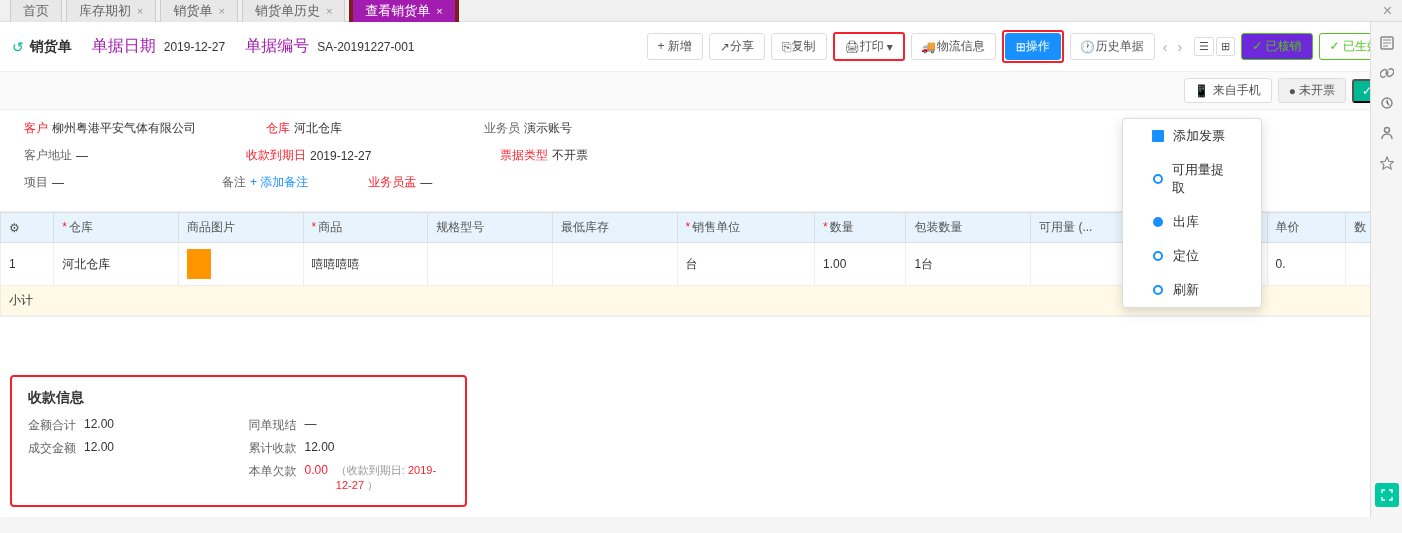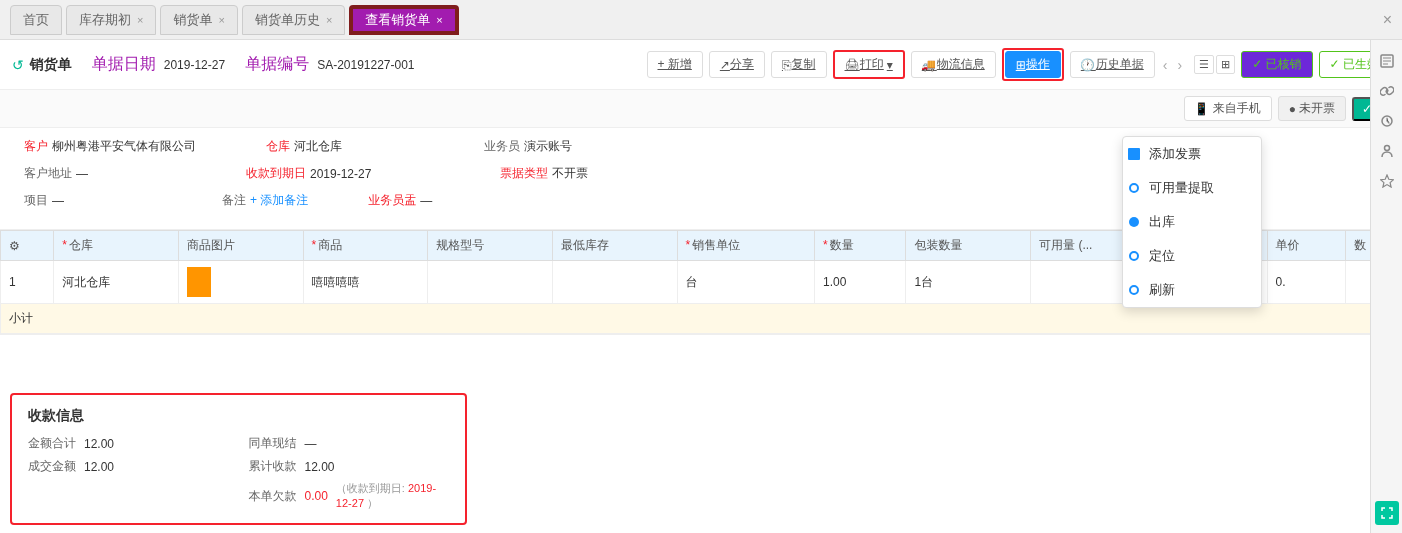--- a/index.html
+++ b/index.html
@@ -1,20 +1,20 @@
 <!DOCTYPE html>
 <html><head>
   <meta charset="utf-8">
   <style>
     * { box-sizing: border-box; margin: 0; padding: 0; }
     body { font-family: 'Microsoft YaHei', Arial, sans-serif; font-size: 13px; background: #f5f5f5; color: #333; width: 1402px; height: 533px; overflow: hidden; }
     
     
     .tab-bar {
-      display: flex; align-items: center; background: #f0f0f0; border-bottom: 1px solid #ddd; height: 40px; padding: 0 10px; position: relative;
+      display: flex; align-items: center; background: #f0f0f0; border-bottom: 1px solid #ddd; height: 22px; padding: 0 10px; position: relative;
     }
     .tab {
       display: flex; align-items: center; padding: 0 12px; height: 30px; margin-right: 4px; border-radius: 4px 4px 0 0; cursor: pointer; font-size: 13px; white-space: nowrap;
     }
     .tab.inactive { background: #e8e8e8; border: 1px solid #ccc; color: #666; }
     .tab.green-active { background: #a21caf; border: 4px solid #7f1d1d; color: #fff; }
     .tab-close { margin-left: 6px; font-size: 11px; color: #999; cursor: pointer; }
     .tab.green-active .tab-close { color: #fff; }
     .tab-bar-right { margin-left: auto; color: #999; font-size: 16px; cursor: pointer; }
     
@@ -24,21 +24,21 @@
     
     .header-row {
       display: flex; align-items: center; padding: 8px 12px; border-bottom: 1px solid #eee; background: #fff;
     }
     .doc-icon { color: #00b894; margin-right: 6px; font-size: 14px; }
     .doc-title { font-size: 14px; font-weight: bold; color: #333; margin-right: 20px; }
     .header-field { font-size: 16px; color: #a21caf; margin-right: 8px; }
     .header-value { font-size: 12px; color: #333; margin-right: 20px; }
     .header-actions { margin-left: auto; display: flex; align-items: center; gap: 6px; }
     .btn-action {
-      display: flex; align-items: center; padding: 4px 10px; border: 1px solid #ddd; border-radius: 3px; cursor: pointer; font-size: 12px; background: #fff; color: #555; white-space: nowrap; text-decoration: underline;
+      display: flex; align-items: center; padding: 4px 10px; border: 1px solid #ddd; border-radius: 3px; cursor: pointer; font-size: 12px; background: #fff; color: #555; white-space: nowrap;
     }
     .btn-logistics { background: #fff; border: 1px solid #ddd; color: #555; }
     .btn-operate { background: #1890ff; border: 1px solid #1890ff; color: #fff; }
     .btn-history { background: #fff; border: 1px solid #ddd; color: #555; }
     .btn-cancel { background: #6d28d9; border: 1px solid #52c41a; color: #52c41a; border-radius: 3px; padding: 4px 10px; font-size: 12px; cursor: pointer; white-space: nowrap; }
     .btn-effect { background: #fff; border: 1px solid #52c41a; color: #52c41a; border-radius: 3px; padding: 4px 10px; font-size: 12px; cursor: pointer; white-space: nowrap; }
     .nav-arrow { color: #aaa; font-size: 14px; cursor: pointer; margin: 0 2px; }
     .view-icons { display: flex; gap: 2px; margin-left: 4px; }
     .view-icon { border: 1px solid #ddd; border-radius: 2px; padding: 2px 4px; cursor: pointer; color: #555; font-size: 11px; }
     
@@ -65,32 +65,32 @@
     th .required { color: #f5222d; margin-right: 2px; }
     td { border: 1px solid #eee; padding: 6px 8px; text-align: left; white-space: nowrap; }
     tr.subtotal td { background: #fff9e6; }
     
     
     .payment-section {
       position: absolute; bottom: 0; left: 0; width: 457px; border: 2px solid #f5222d; border-radius: 4px; margin: 10px; background: #fff; padding: 12px 16px;
     }
     .payment-title { font-size: 14px; font-weight: bold; margin-bottom: 10px; }
     .payment-grid { display: grid; grid-template-columns: 1fr 1fr; gap: 6px 20px; }
-    .payment-item { display: flex; align-items: center; font-size: 12px; gap: 8px; }
+    .payment-item { display: flex; font-size: 12px; gap: 8px; }
     .payment-key { color: #666; white-space: nowrap; }
     .payment-val { color: #333; }
     .payment-val-red { color: #f5222d; }
     .payment-val-hint { color: #999; font-size: 11px; }
     
     
     .dropdown-menu {
       position: absolute; top: 96px; right: 140px; background: #fff; border: 1px solid #ddd; border-radius: 4px; box-shadow: 0 4px 12px rgba(0,0,0,0.15); z-index: 100; width: 140px;
     }
     .dropdown-item {
-      display: flex; align-items: center; padding: 8px 4px; cursor: pointer; font-size: 13px; color: #333; gap: 8px;
+      display: flex; align-items: center; padding: 8px 28px; cursor: pointer; font-size: 13px; color: #333; gap: 8px;
     }
     .dropdown-icon { width: 14px; height: 14px; display: inline-flex; align-items: center; justify-content: center; }
     .icon-square { width: 12px; height: 12px; background: #1890ff; border-radius: 1px; }
     .icon-circle { width: 10px; height: 10px; border-radius: 50%; background: #1890ff; }
     .icon-circle-outline { width: 10px; height: 10px; border-radius: 50%; border: 2px solid #1890ff; }
     
     
     .operate-highlight { border: 2px solid #f5222d; border-radius: 3px; padding: 1px; }
     
     

